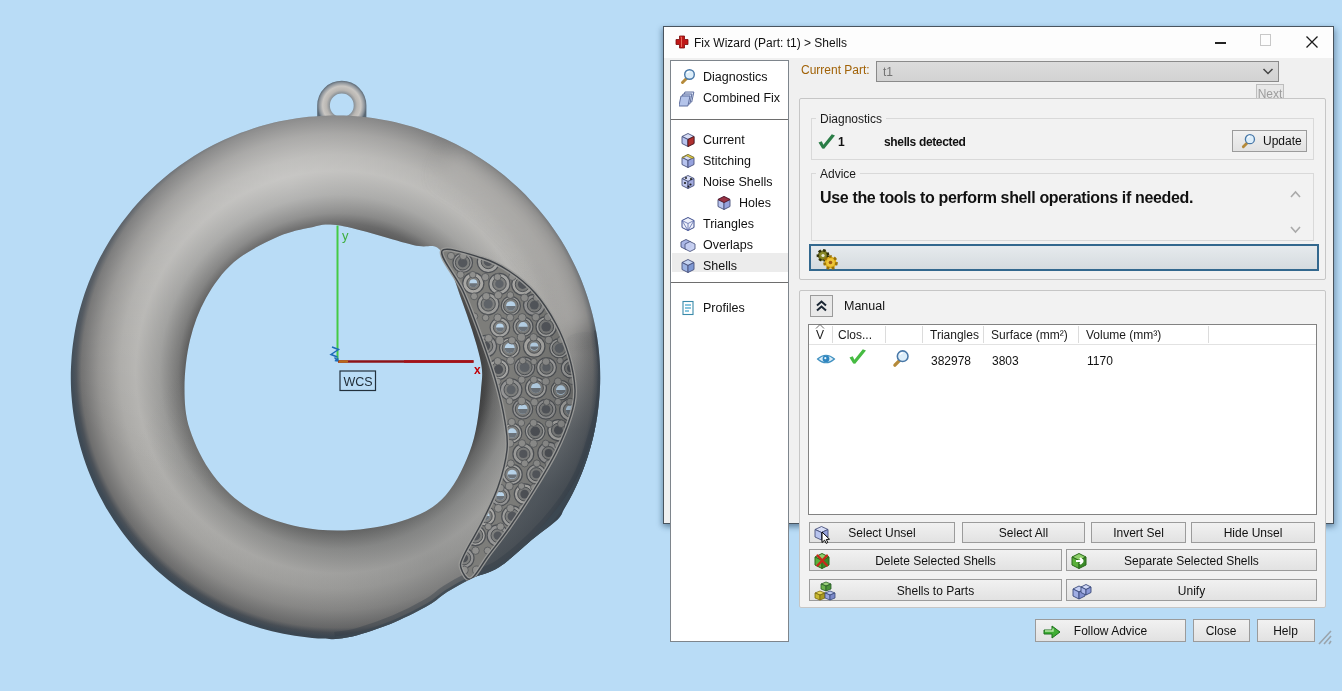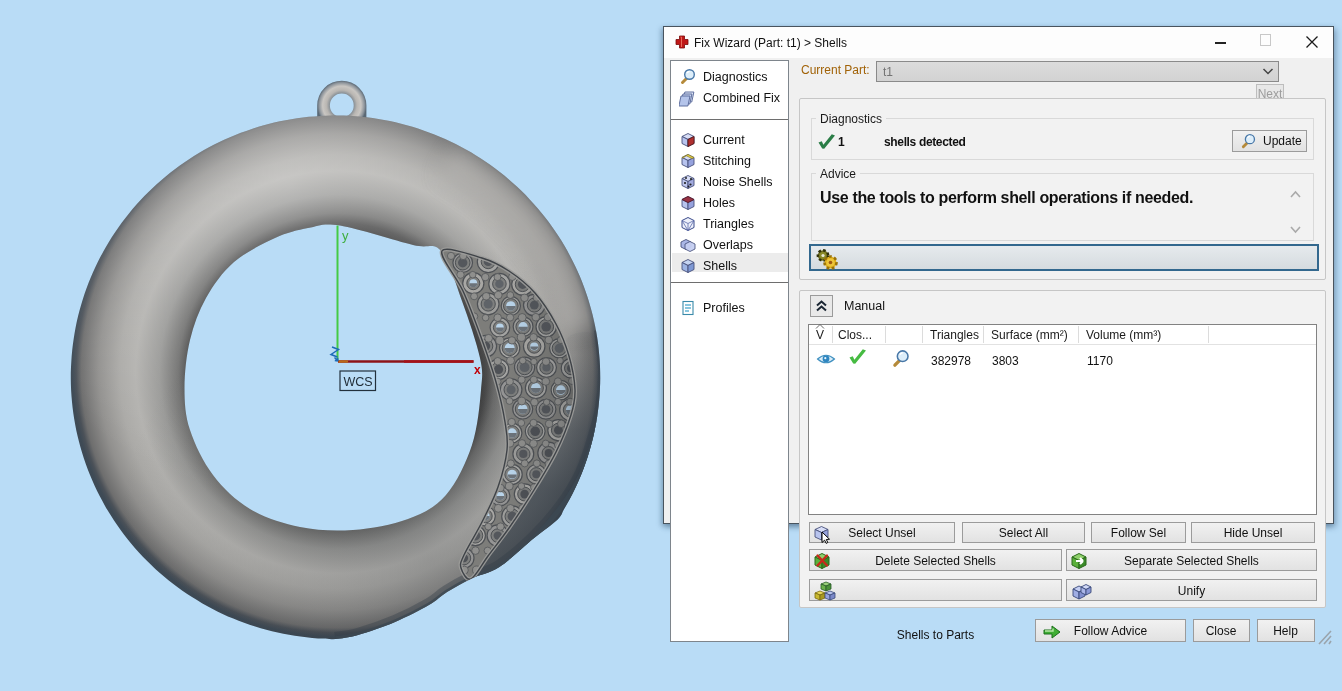--- a/index.html
+++ b/index.html
@@ -363,21 +363,21 @@
   <polygon points="3,5.5 9,8.5 9,15.5 3,12.5" fill="#c0c8ee" stroke="#47507a" stroke-width="0.9"></polygon>
   <polygon points="15,5.5 9,8.5 9,15.5 15,12.5" fill="#a2aade" stroke="#47507a" stroke-width="0.9"></polygon>
   <circle cx="6" cy="10" r="1.1" fill="#222"></circle>
           <circle cx="11.5" cy="11.5" r="1.1" fill="#222"></circle>
           <circle cx="12" cy="6" r="1.1" fill="#222"></circle>
           <circle cx="7" cy="5" r="1.0" fill="#222"></circle>
           <circle cx="9.5" cy="13.5" r="1.0" fill="#222"></circle>
 </svg>
         <span class="lbl">Noise Shells</span>
       </div>
-<div class="sb-item" style="top:132px;">
+<div class="sb-item" style="top:132px;margin-left:36px;">
         <svg width="18" height="18" viewBox="0 0 18 18">
   <polygon points="3,5.5 9,2.5 15,5.5 9,8.5" fill="#d7ddf6" stroke="#47507a" stroke-width="0.9"></polygon>
   <polygon points="3,5.5 9,8.5 9,15.5 3,12.5" fill="#b8c4ee" stroke="#47507a" stroke-width="0.9"></polygon>
   <polygon points="15,5.5 9,8.5 9,15.5 15,12.5" fill="#96a2dd" stroke="#47507a" stroke-width="0.9"></polygon>
   <polygon points="3,5.5 9,2.5 15,5.5 9,8.5" fill="#993344" stroke="#5a1a2a" stroke-width="0.9"></polygon>
 </svg>
         <span class="lbl">Holes</span>
       </div>
 <div class="sb-item" style="top:153px;">
         <svg width="18" height="18" viewBox="0 0 18 18">
@@ -499,21 +499,21 @@
   <polygon points="3,6.5 9.5,9.5 9.5,17 3,14" fill="#b8c4ee" stroke="#47507a" stroke-width="0.9"></polygon>
   <polygon points="16,6.5 9.5,9.5 9.5,17 16,14" fill="#96a2dd" stroke="#47507a" stroke-width="0.9"></polygon>
   <polygon points="10,9 10,19.5 12.6,17.2 14.2,20.4 15.8,19.5 14.3,16.5 17.5,16.2 Z" fill="#fff" stroke="#000" stroke-width="1"></polygon>
 </svg></span>
       <span style="position:absolute;left:0;right:0;top:3px;text-align:center;font-size:12px;">Select Unsel</span>
     </div>
 <div class="btn" style="left:298px;top:495px;width:123px;height:21px;">
       <span style="position:absolute;left:0;right:0;top:3px;text-align:center;font-size:12px;">Select All</span>
     </div>
 <div class="btn" style="left:427px;top:495px;width:95px;height:21px;">
-      <span style="position:absolute;left:0;right:0;top:3px;text-align:center;font-size:12px;">Follow Sel</span>
+      <span style="position:absolute;left:0;right:0;top:3px;text-align:center;font-size:12px;">Invert Sel</span>
     </div>
 <div class="btn" style="left:527px;top:495px;width:124px;height:21px;">
       <span style="position:absolute;left:0;right:0;top:3px;text-align:center;font-size:12px;">Hide Unsel</span>
     </div>
 <div class="btn" style="left:145px;top:521.5px;width:253px;height:22px;">
       <span style="position:absolute;left:3px;top:1px;"><svg width="22" height="20" viewBox="0 0 22 20">
   <polygon points="2,6 9,2.5 16,6 9,9.5" fill="#8ed06a" stroke="#2a6a1a" stroke-width="1"></polygon>
   <polygon points="2,6 9,9.5 9,17.5 2,14" fill="#5ab03a" stroke="#2a6a1a" stroke-width="1"></polygon>
   <polygon points="16,6 9,9.5 9,17.5 16,14" fill="#3a8a28" stroke="#2a6a1a" stroke-width="1"></polygon>
   <path d="M4.5 4.5 L14 14.5 M14 4.5 L4.5 14.5" stroke="#c82a1a" stroke-width="2.4" stroke-linecap="round"></path>
@@ -540,21 +540,21 @@
    <polygon points="2,12 7,10 12,12 7,14" fill="#e8d858"></polygon>
             <polygon points="2,12 7,14 7,19 2,17" fill="#c8b830"></polygon>
             <polygon points="12,12 7,14 7,19 12,17" fill="#a89820"></polygon>
   </g>
   <g stroke="#3a4a7a" stroke-width="0.8">
    <polygon points="12,12 17,10 22,12 17,14" fill="#b8c4ee"></polygon>
             <polygon points="12,12 17,14 17,19 12,17" fill="#96a2dd"></polygon>
             <polygon points="22,12 17,14 17,19 22,17" fill="#7a88c8"></polygon>
   </g>
 </svg></span>
-      <span style="position:absolute;left:0;right:0;top:4px;text-align:center;font-size:12px;margin-top:44px;">Shells to Parts</span>
+      <span style="position:absolute;left:0;right:0;top:4px;text-align:center;font-size:12px;">Shells to Parts</span>
     </div>
 <div class="btn" style="left:402px;top:551.5px;width:251px;height:22px;">
       <span style="position:absolute;left:3px;top:1px;"><svg width="24" height="22" viewBox="0 0 24 22">
   <g stroke="#3a4a7a" stroke-width="0.9">
    <polygon points="3,8 9,5 15,8 9,11" fill="#c4cef2"></polygon>
             <polygon points="3,8 9,11 9,18 3,15" fill="#a0aee4"></polygon>
             <polygon points="15,8 9,11 9,18 15,15" fill="#8290d0"></polygon>
    <polygon points="11,6 16,3.5 21,6 16,8.5" fill="#d0d8f6"></polygon>
             <polygon points="11,6 16,8.5 16,14 11,11.5" fill="#aab6e8"></polygon>
             <polygon points="21,6 16,8.5 16,14 21,11.5" fill="#8a98d6"></polygon>

